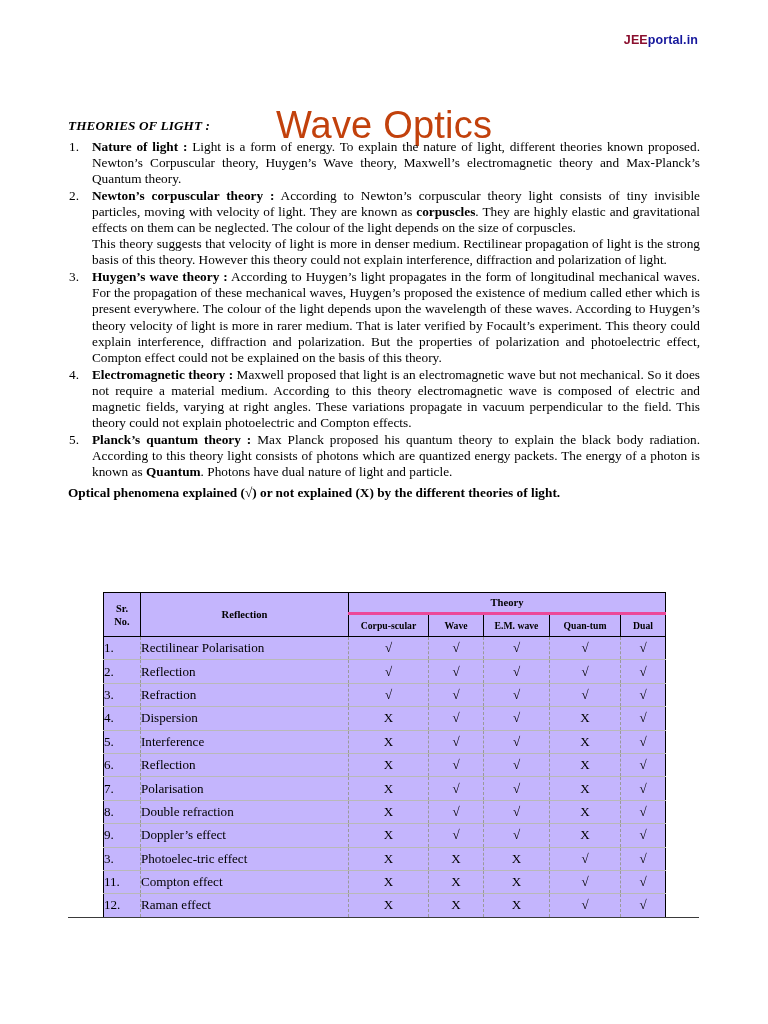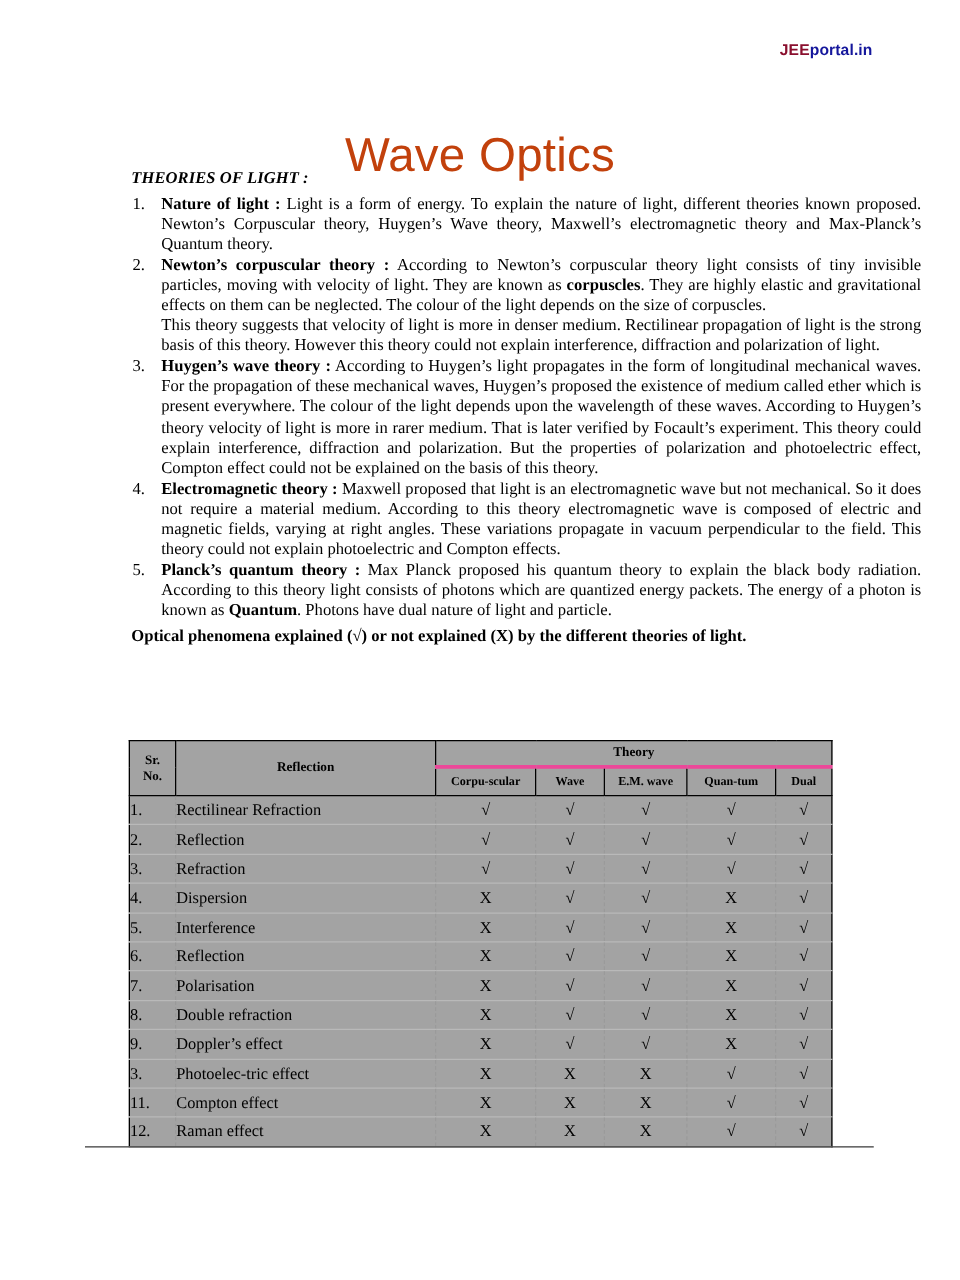--- a/index.html
+++ b/index.html
@@ -47,24 +47,23 @@
     font-family: "Liberation Sans", "DejaVu Sans", sans-serif;
     font-size: 38px;
     font-weight: normal;
     color: #0b7a16;
     letter-spacing: 0.2px;
   }
 
   
   .content {
     position: absolute;
-    top: 134px;
+    top: 118px;
     left: 68px;
     width: 632px;
-    margin-left: 37px;
   }
 
   .section-heading {
     font-weight: bold;
     font-style: italic;
     font-size: 13.2px;
     line-height: 1.25;
     margin: 0 0 4px 0;
     letter-spacing: 0.1px;
   }
@@ -108,21 +107,21 @@
     position: absolute;
     top: 592px;
     left: 103px;
     width: 562px;
   }
   table.opt {
     border-collapse: collapse;
     width: 562px;
     table-layout: fixed;
     border: 1.6px solid #000;
-    background: #a3a3a3;
+    background: #c4b5fd;
   }
   table.opt td, table.opt th {
     border-left: 1px dashed #9a9a9a;
     border-right: 1px dashed #9a9a9a;
     border-top: 1px solid #b9b9b9;
     border-bottom: 1px solid #b9b9b9;
     font-weight: normal;
     padding: 0;
   }
   table.opt thead th {
@@ -259,21 +258,21 @@
           <th class="h-sub">Corpu-scular</th>
           <th class="h-sub">Wave</th>
           <th class="h-sub">E.M. wave</th>
           <th class="h-sub">Quan-tum</th>
           <th class="h-sub">Dual</th>
         </tr>
       </thead>
       <tbody>
         <tr>
           <td class="c-sr">1.</td>
-          <td class="c-phen">Rectilinear Refraction</td>
+          <td class="c-phen">Rectilinear Polarisation</td>
           <td class="c-mark first">√</td>
           <td class="c-mark">√</td>
           <td class="c-mark">√</td>
           <td class="c-mark">√</td>
           <td class="c-mark last">√</td>
         </tr>
         <tr>
           <td class="c-sr">2.</td>
           <td class="c-phen">Reflection</td>
           <td class="c-mark first">√</td>

